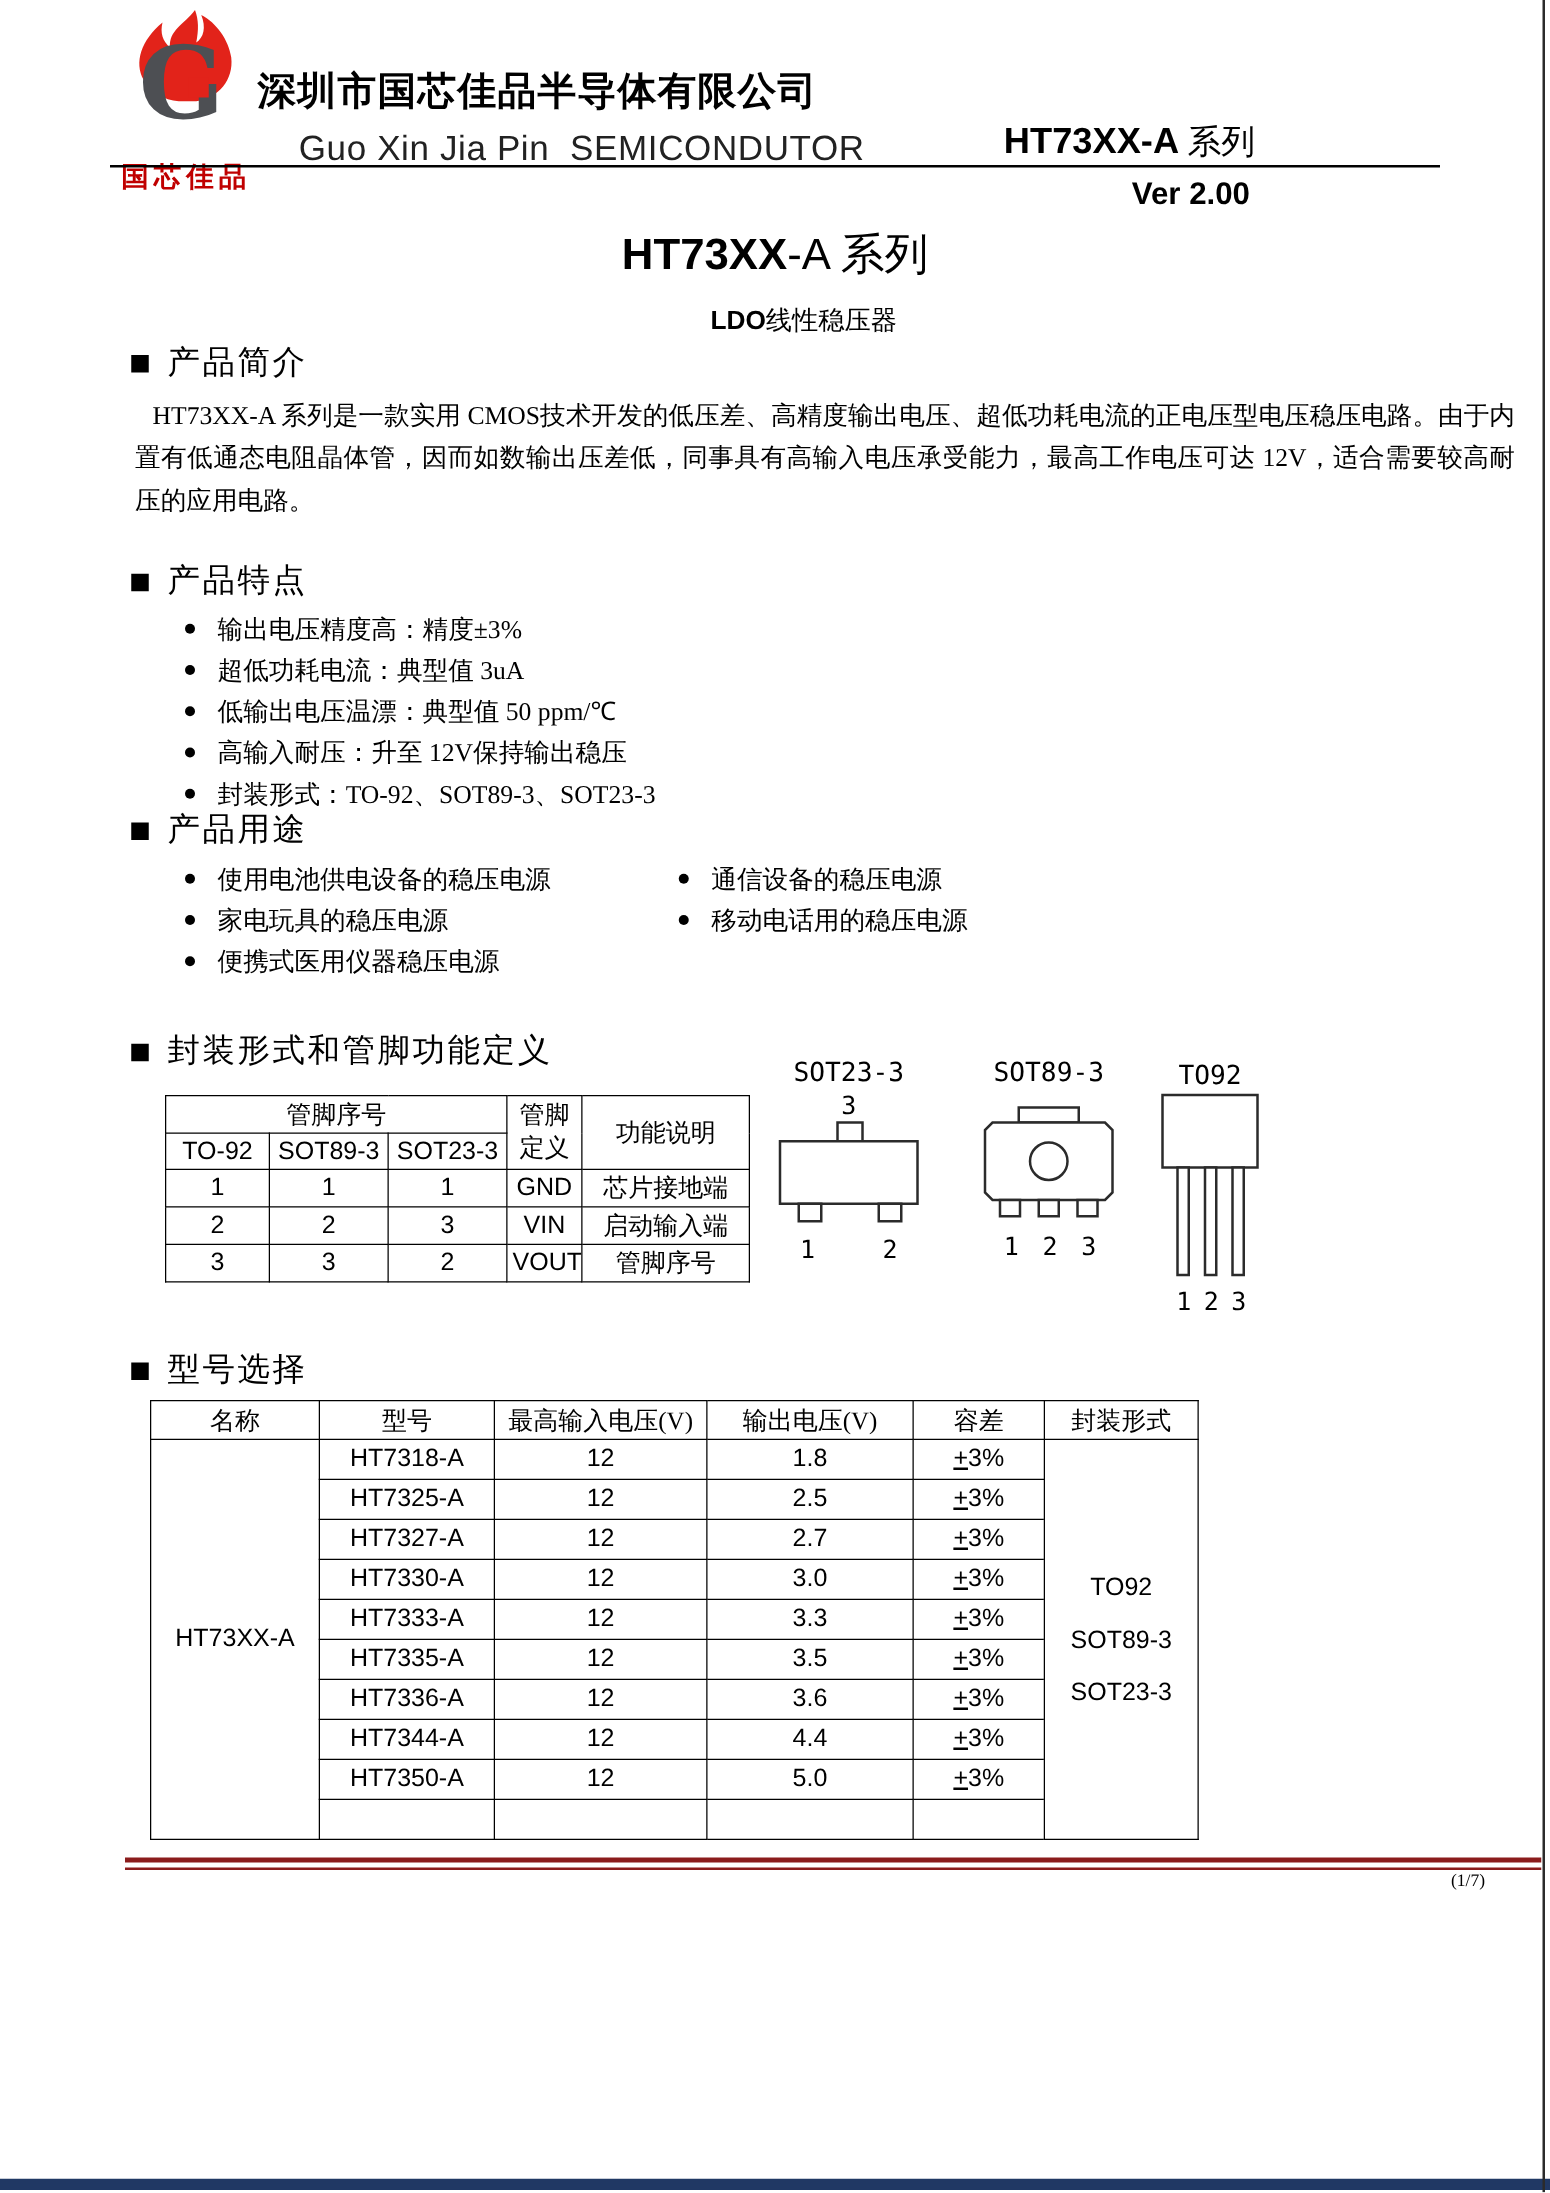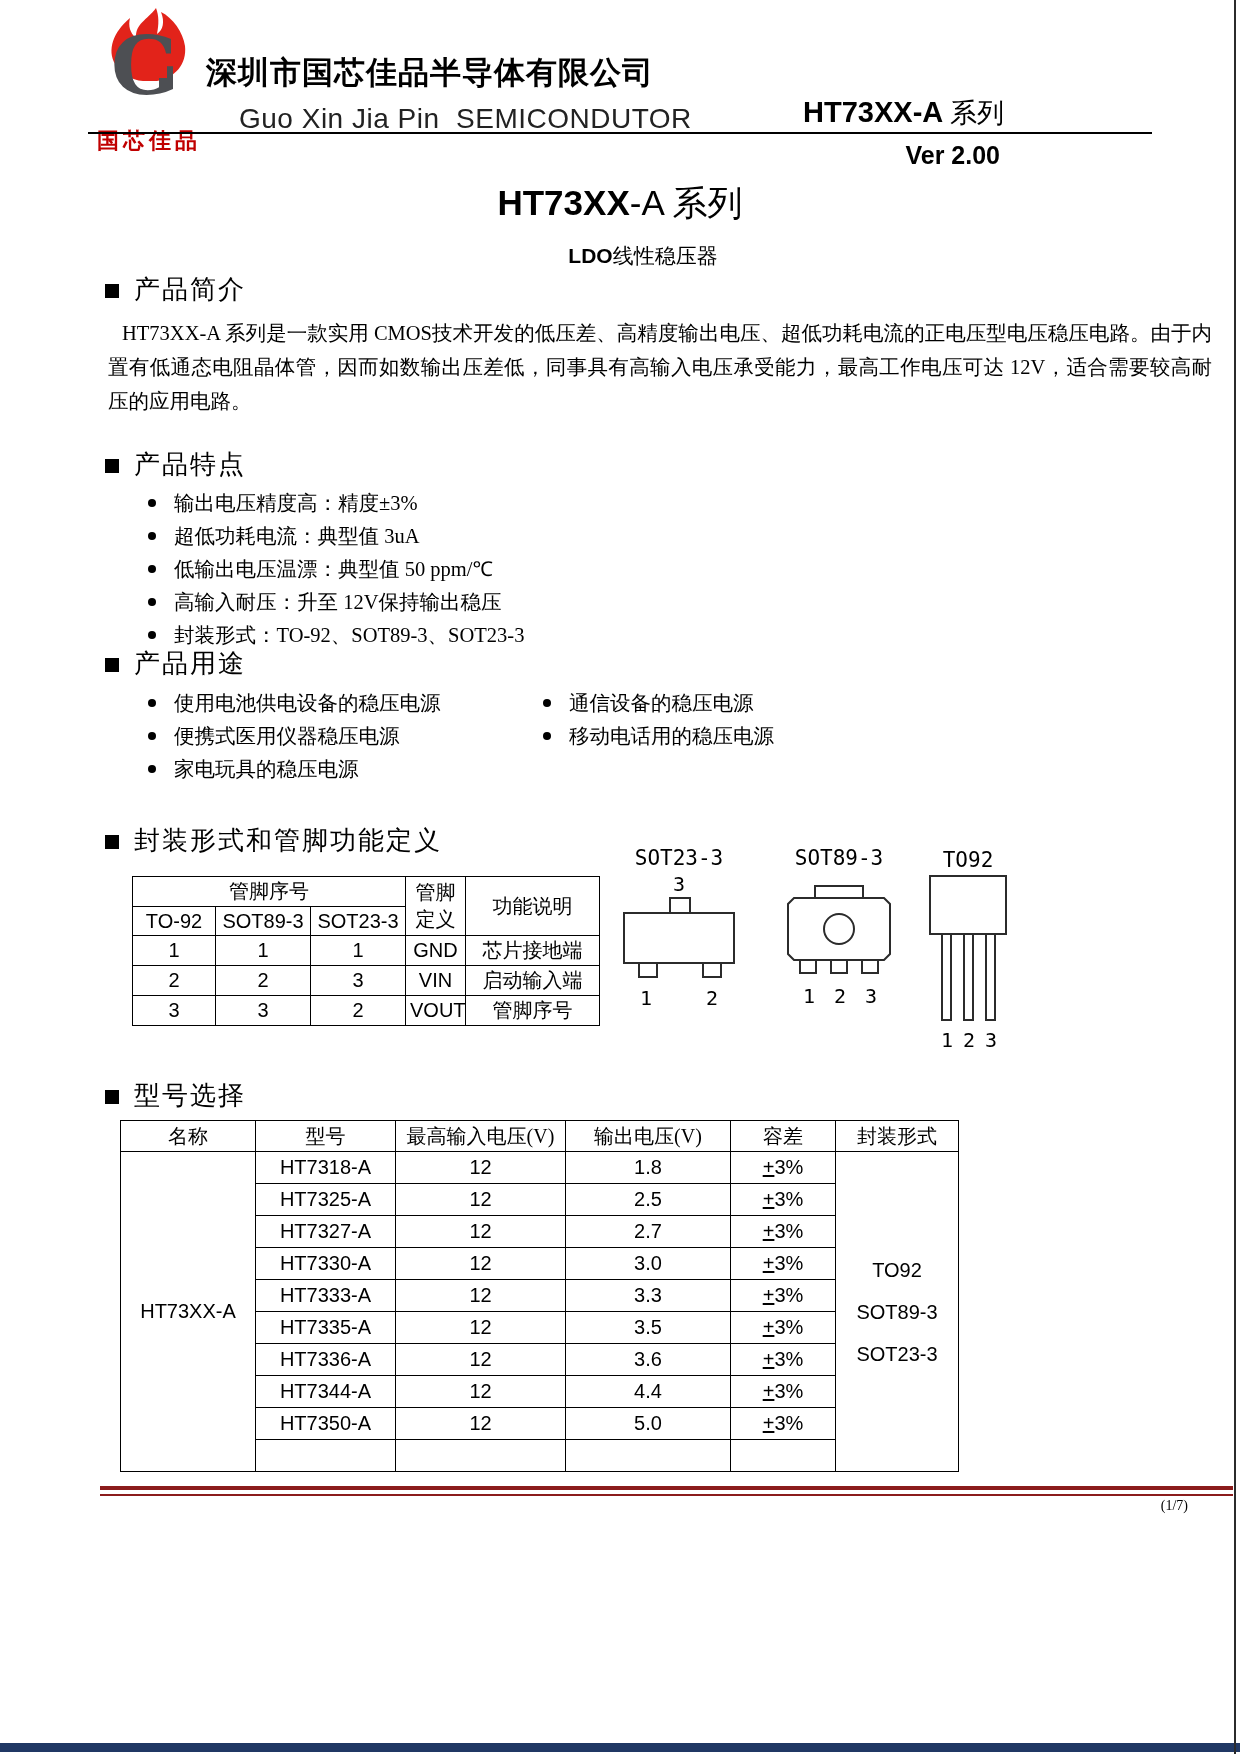--- a/index.html
+++ b/index.html
@@ -136,25 +136,25 @@
   </ul>
 
   <div class="sec-heading" id="h-apps"><span class="sq"></span><span>产品用途</span></div>
   <ul class="bullets" id="apps-left">
     <li>
         <span class="dot"></span>
         <span>使用电池供电设备的稳压电源</span>
       </li>
     <li>
         <span class="dot"></span>
+        <span>家电玩具的稳压电源</span>
+      </li>
+    <li>
+        <span class="dot"></span>
         <span>便携式医用仪器稳压电源</span>
-      </li>
-    <li>
-        <span class="dot"></span>
-        <span>家电玩具的稳压电源</span>
       </li>
   </ul>
   <ul class="bullets" id="apps-right">
     <li>
         <span class="dot"></span>
         <span>通信设备的稳压电源</span>
       </li>
     <li>
         <span class="dot"></span>
         <span>移动电话用的稳压电源</span>

